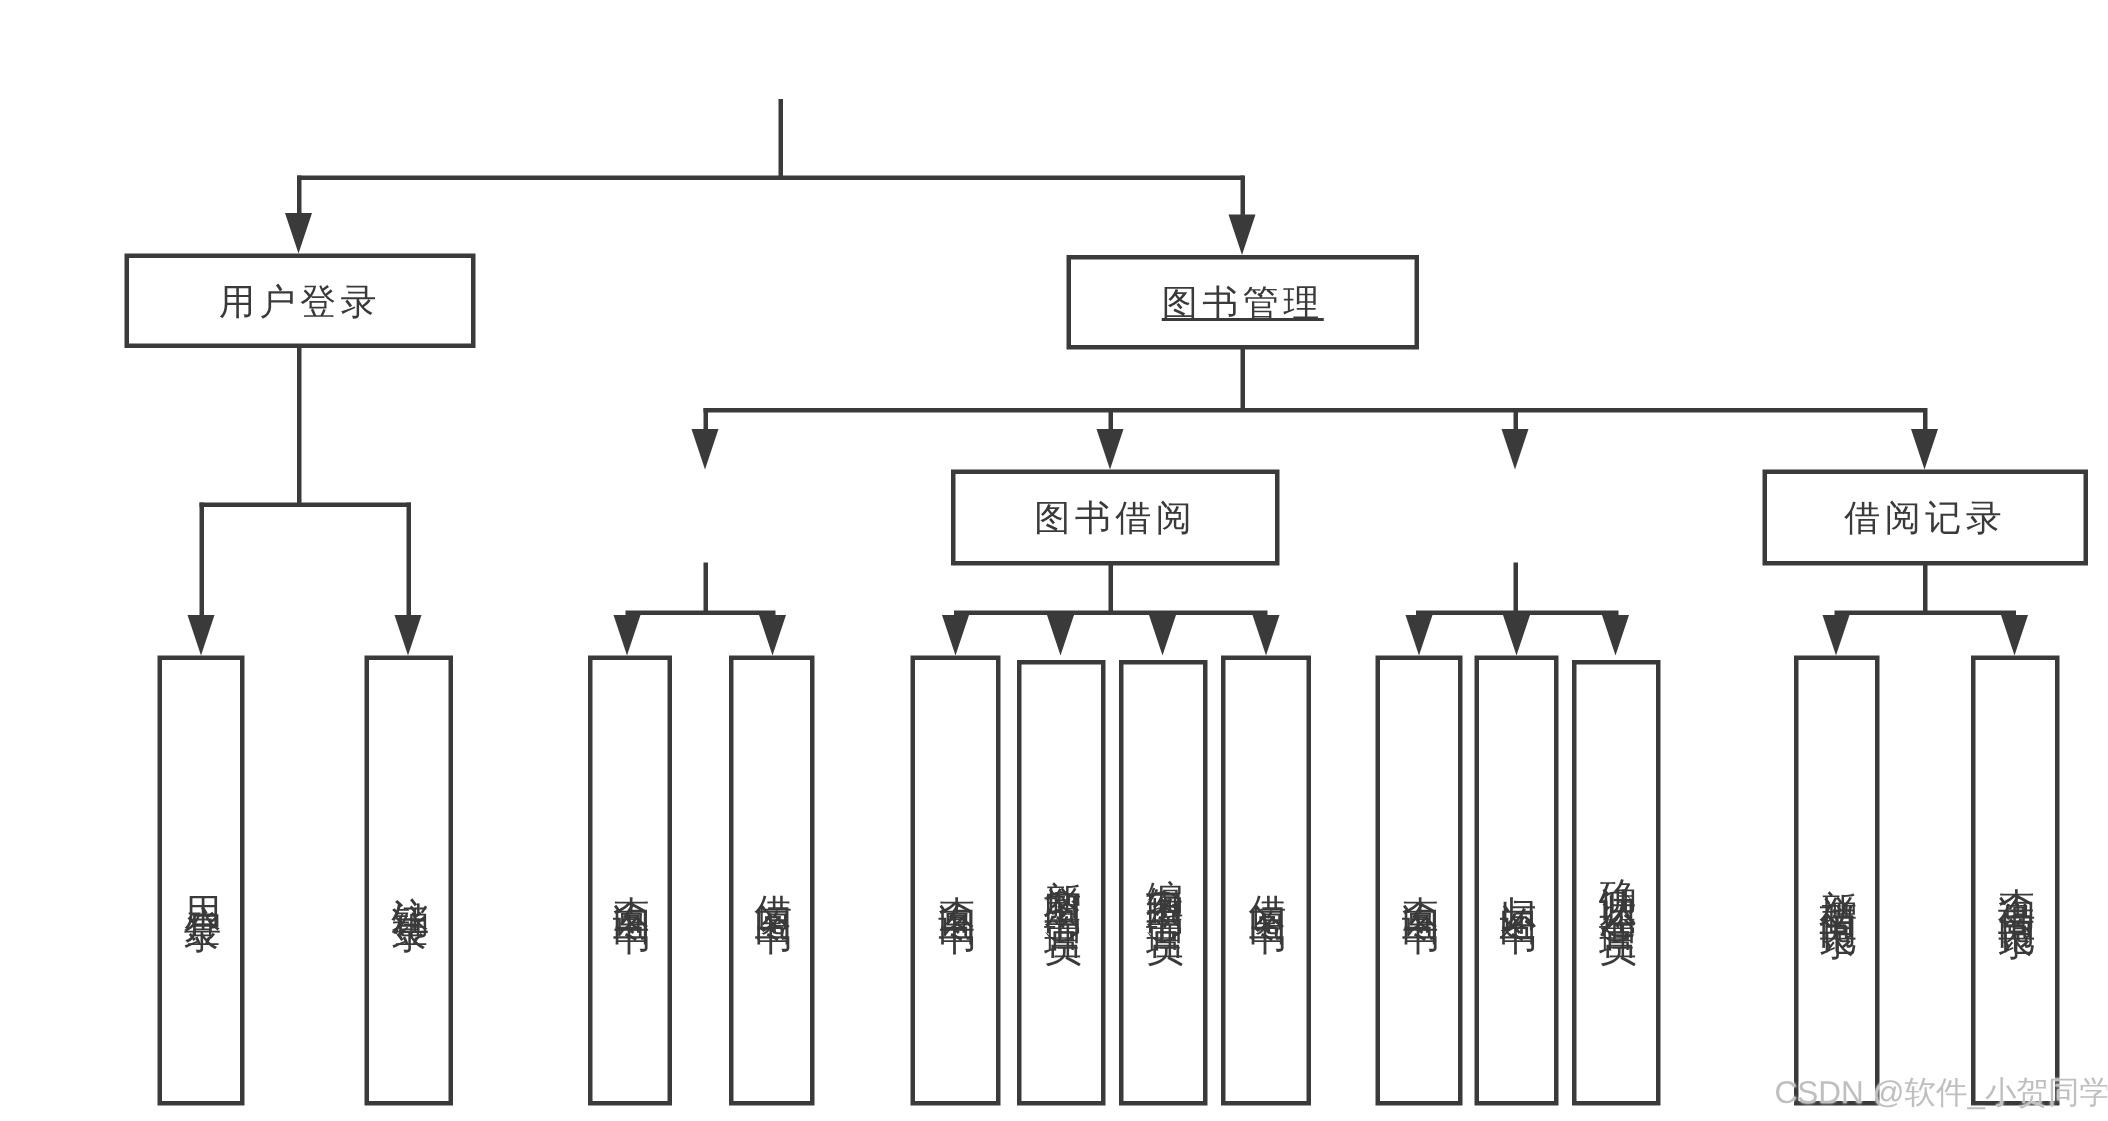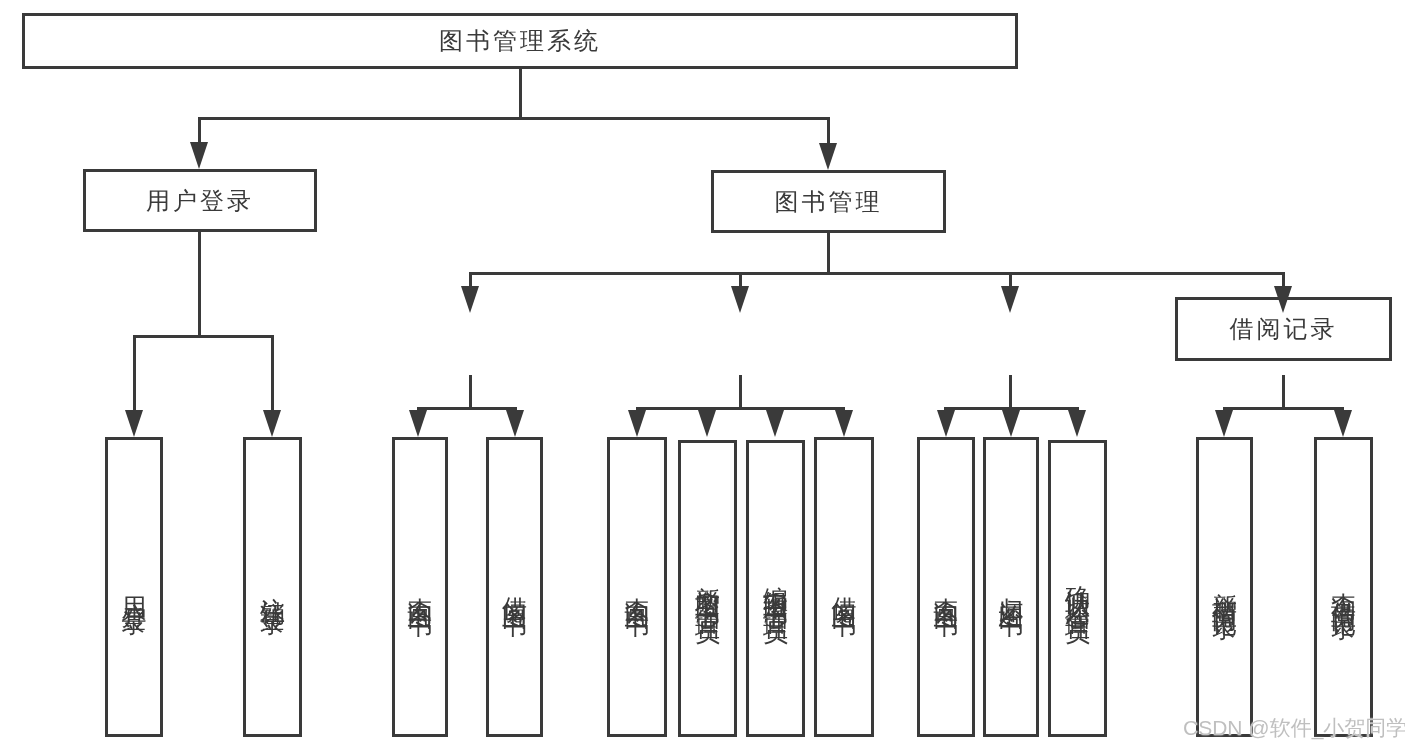--- a/index.html
+++ b/index.html
@@ -62,32 +62,32 @@
     text-shadow: 0 0 2px #ffffff, 0 0 1px #ffffff;
     white-space: nowrap;
     z-index: 5;
   }
 </style>
 </head>
 <body>
 
 <div class="canvas">
 
-  <div class="node hnode" style="left:22px; top:13px; width:996px; height:56px;">
-    <span>图书管理系统</span>
-  </div>
 
   <div class="node hnode" style="left:83px; top:169px; width:234px; height:63px;">
     <span>用户登录</span>
   </div>
-  <div class="node hnode" style="left:711px; top:170px; width:235px; height:63px;">
+  <div class="node hnode" style="left:711px; top:170px; width:235px; height:63px;text-decoration:underline;">
     <span>图书管理</span>
   </div>
 
-  <div class="node hnode" style="left:1175px; top:297px; width:217px; height:64px;">
+  <div class="node hnode" style="left:634px; top:313px; width:219px; height:64px;">
+    <span>图书借阅</span>
+  </div>
+  <div class="node hnode" style="left:1175px; top:313px; width:217px; height:64px;">
     <span>借阅记录</span>
   </div>
 
   <div class="node leaf" style="left:105px; top:437px; width:58px; height:300px;">
     <span class="vtext">用户登录</span>
   </div>
   <div class="node leaf" style="left:243px; top:437px; width:59px; height:300px;">
     <span class="vtext">注销登录</span>
   </div>
 

